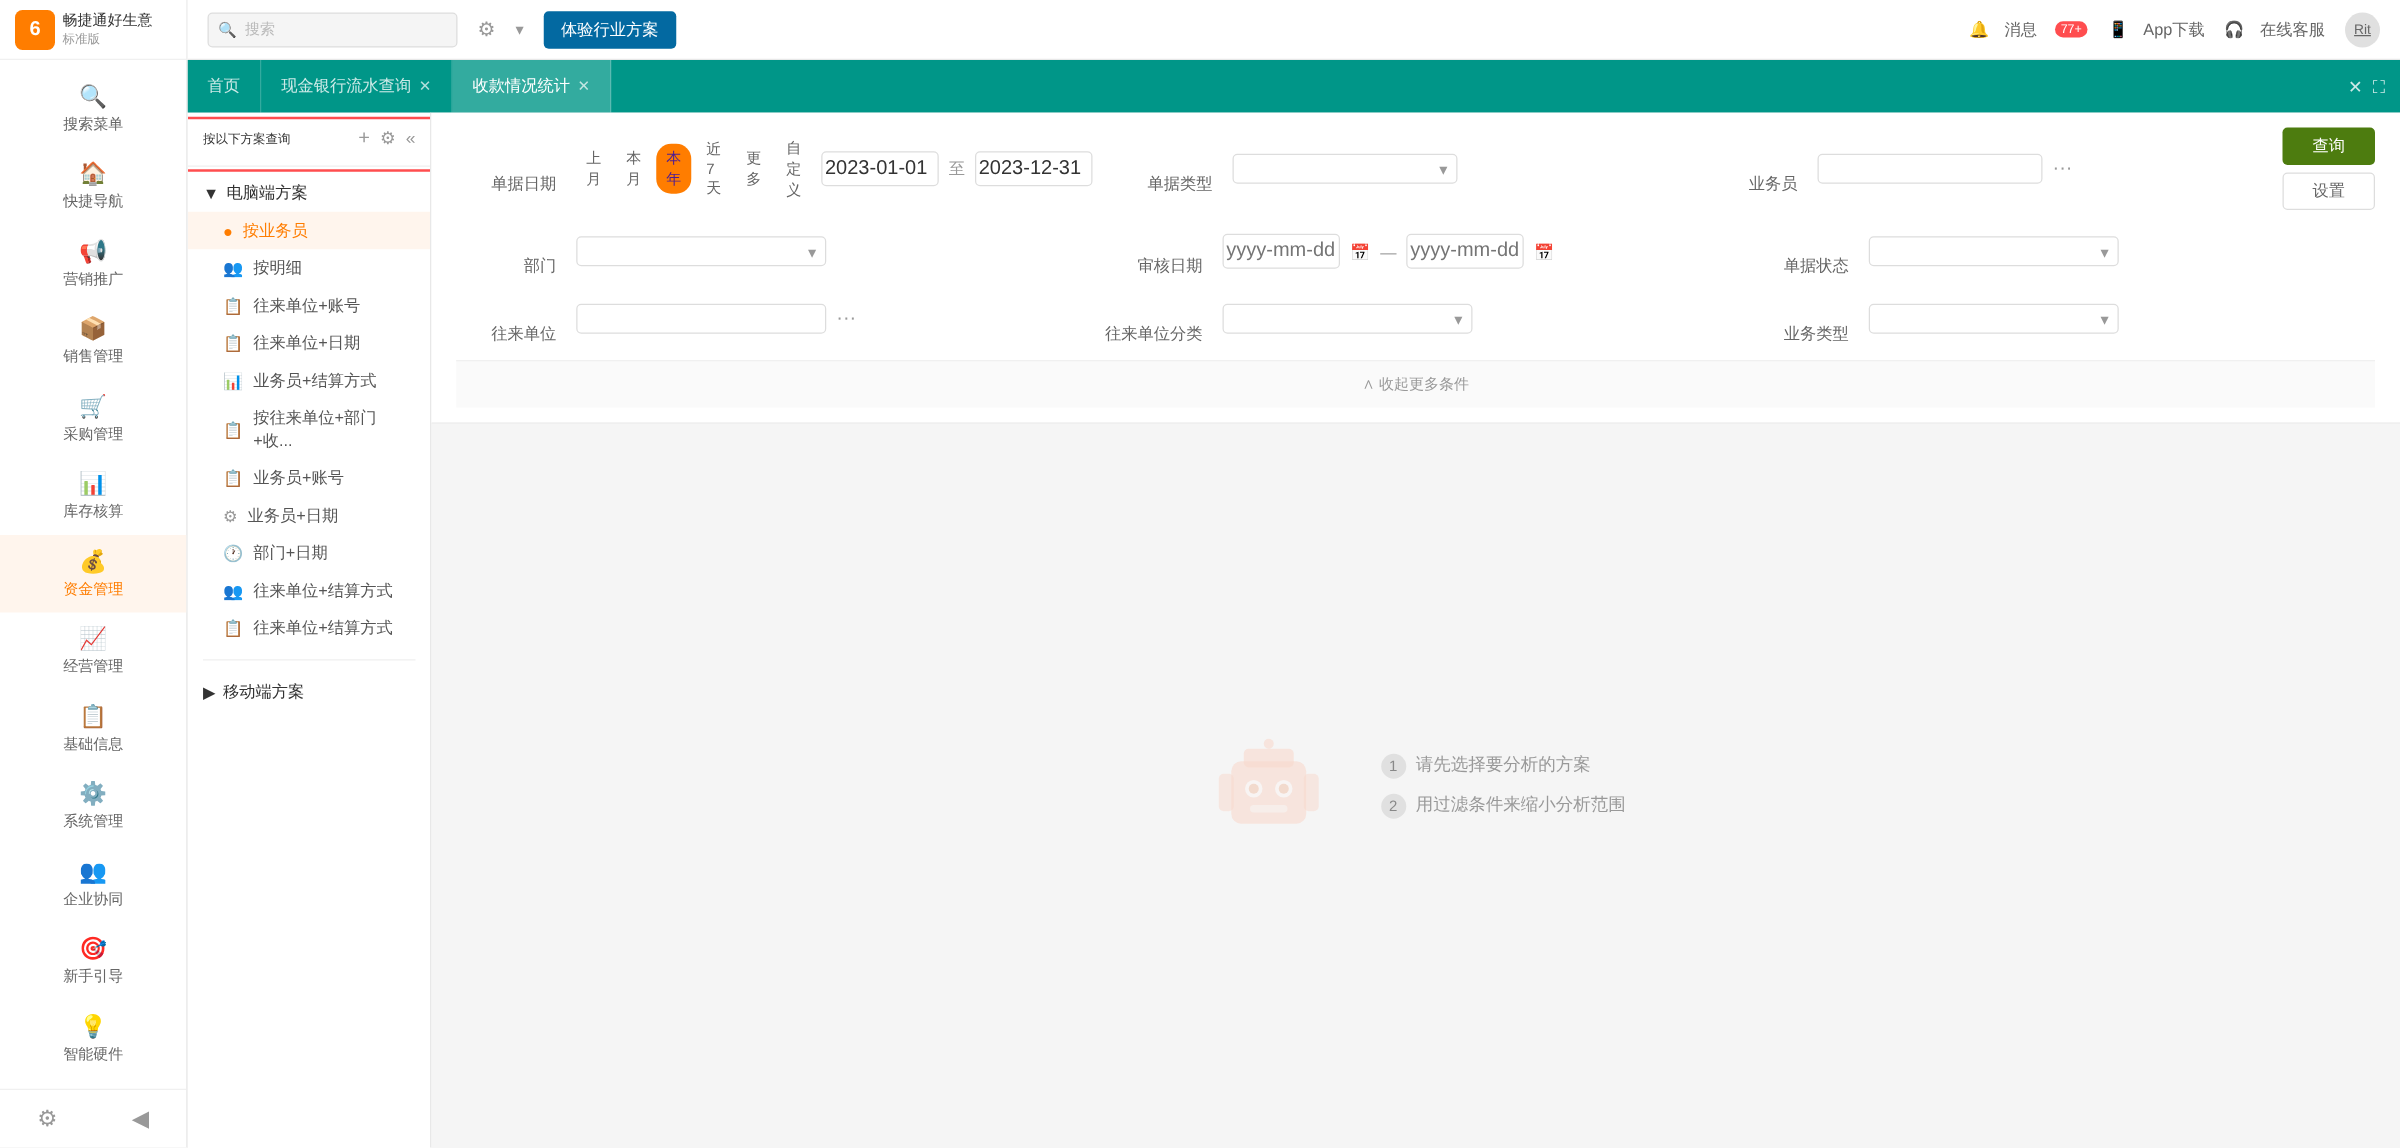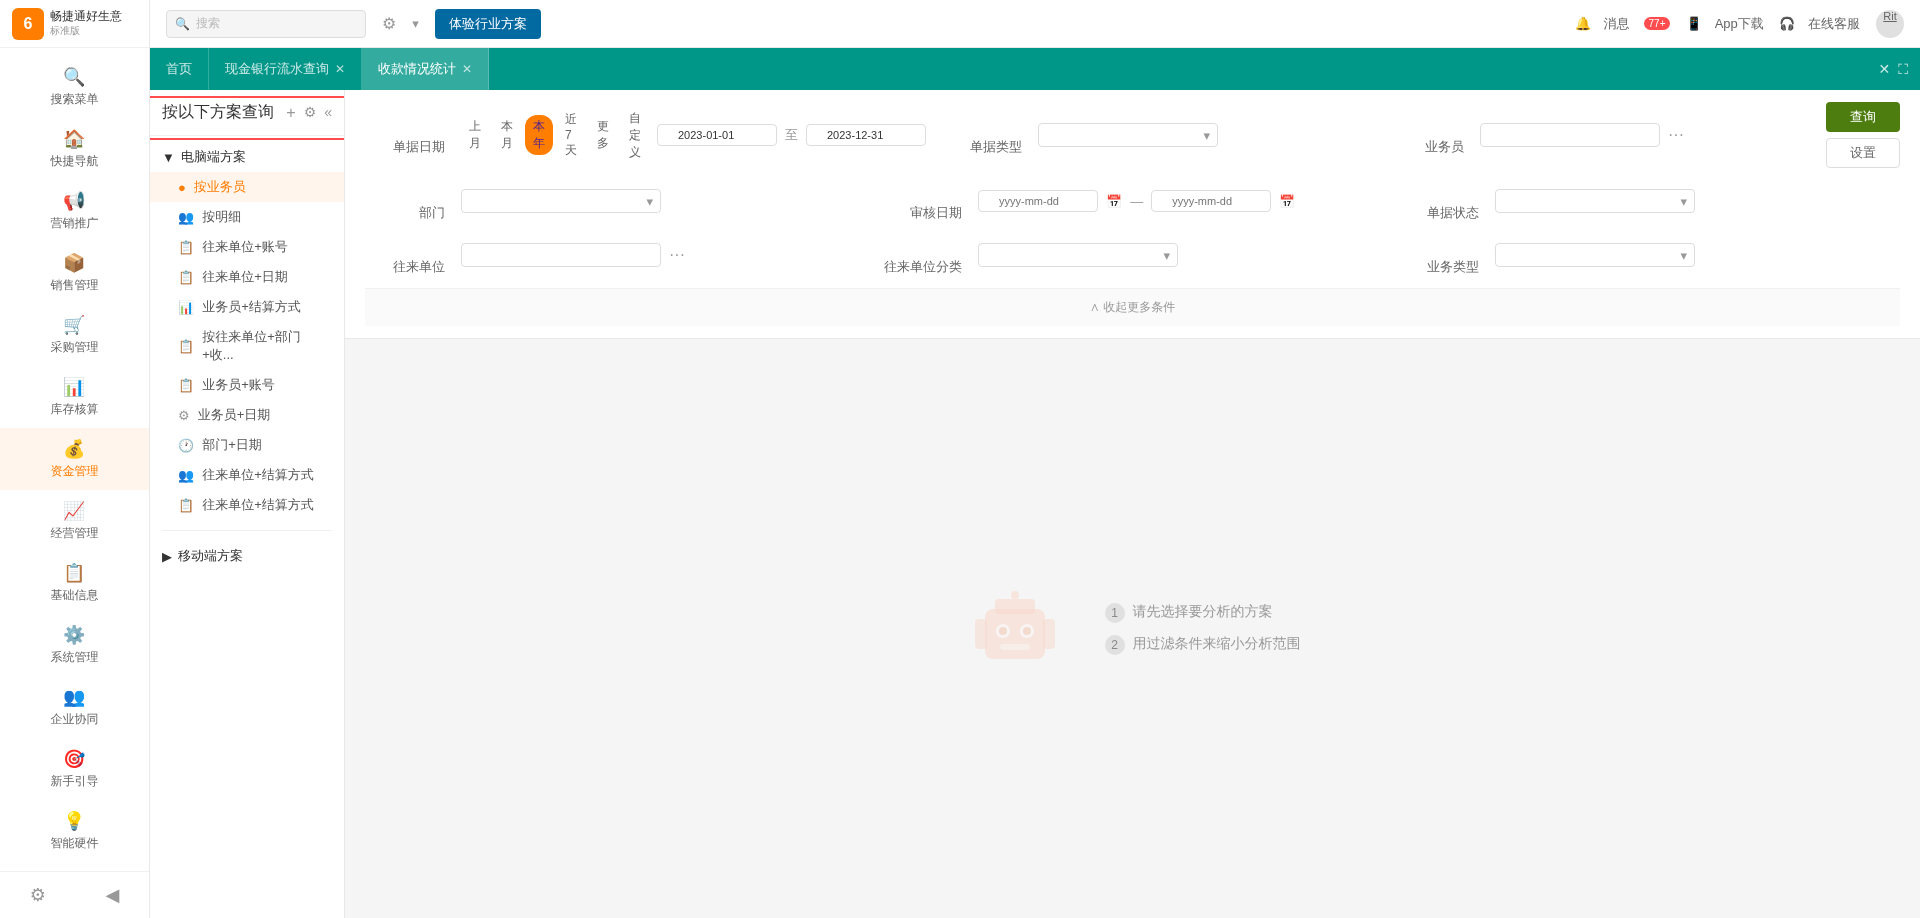--- a/index.html
+++ b/index.html
@@ -43,21 +43,21 @@
     .tab-item.active { background: rgba(255,255,255,0.2); color: #fff; }
     .tab-close { font-size: 12px; color: rgba(255,255,255,0.7); cursor: pointer; }
     .tab-bar-right { margin-left: auto; display: flex; align-items: center; gap: 8px; padding-right: 12px; color: rgba(255,255,255,0.8); font-size: 16px; }
 
     
     .page-content { flex: 1; display: flex; overflow: hidden; }
 
     
     .left-panel { width: 195px; background: #fff; border-right: 1px solid #e8e8e8; flex-shrink: 0; overflow-y: auto; }
     .left-panel-header { padding: 12px; display: flex; align-items: center; justify-content: space-between; border-bottom: 1px solid #f0f0f0; }
-    .left-panel-title { font-size: 16px; color: #333; font-weight: 500; }
+    .left-panel-title { font-size: 10px; color: #333; font-weight: 500; }
     .left-panel-actions { display: flex; gap: 8px; color: #999; font-size: 14px; }
 
     .scheme-group { padding: 6px 0; }
     .scheme-group-header { padding: 6px 12px; display: flex; align-items: center; gap: 6px; font-size: 13px; color: #333; cursor: pointer; }
     .scheme-item { padding: 6px 12px 6px 28px; display: flex; align-items: center; gap: 8px; cursor: pointer; font-size: 13px; color: #555; }
     .scheme-item.active { color: #ff7d00; background: #fff5ed; }
     .scheme-item-icon { font-size: 13px; color: #999; }
     .scheme-item.active .scheme-item-icon { color: #ff7d00; }
 
     
@@ -70,21 +70,21 @@
 
     
     .filter-area { background: #fff; padding: 12px 20px; border-bottom: 1px solid #e8e8e8; flex-shrink: 0; }
     .filter-row { display: flex; align-items: center; gap: 16px; margin-bottom: 12px; }
     .filter-row:last-child { margin-bottom: 0; }
     .filter-label { width: 80px; text-align: right; color: #666; font-size: 13px; flex-shrink: 0; margin-top: 24px; }
     .filter-control { flex: 1; display: flex; align-items: center; gap: 8px; }
     .date-tabs { display: flex; gap: 4px; align-items: center; }
     .date-tab { padding: 3px 8px; font-size: 12px; color: #666; cursor: pointer; border-radius: 3px; }
     .date-tab.active { background: #ff7d00; color: #4c1d95; border-radius: 12px; }
-    .date-input { border: 1px solid #ddd; border-radius: 4px; padding: 4px 20px; font-size: 11px; color: #333; width: 120px; }
+    .date-input { border: 1px solid #ddd; border-radius: 4px; padding: 4px 2px; font-size: 16px; color: #333; width: 94px; }
     .date-separator { color: #999; }
     .filter-select { border: 1px solid #ddd; border-radius: 4px; padding: 4px 24px 4px 8px; font-size: 12px; color: #333; min-width: 200px; background: #fff; appearance: none; position: relative; }
     .select-wrapper { position: relative; display: inline-flex; align-items: center; }
     .select-wrapper::after { content: '▾'; position: absolute; right: 8px; color: #999; pointer-events: none; }
     .filter-input { border: 1px solid #ddd; border-radius: 4px; padding: 4px 8px; font-size: 12px; color: #333; min-width: 200px; }
     .filter-more-icon { color: #999; cursor: pointer; font-size: 16px; }
 
     .collapse-bar { text-align: center; padding: 10px; color: #999; font-size: 12px; cursor: pointer; background: #fafafa; border-top: 1px solid #f0f0f0; }
 
     
@@ -200,21 +200,21 @@
           <span class="notification-badge">77+</span>
         </div>
         <div class="top-bar-icon-group">
           <span>📱</span>
           <span>App下载</span>
         </div>
         <div class="top-bar-icon-group">
           <span>🎧</span>
           <span>在线客服</span>
         </div>
-        <div class="user-avatar" style="background:#e0e0e0; display:flex; align-items:flex-start; justify-content:center; font-size:11px; color:#666;text-decoration:underline;">
+        <div class="user-avatar" style="background:#e0e0e0; display:flex; align-items:center; justify-content:center; font-size:11px; color:#666;text-decoration:underline;">
           <span>Rit</span>
         </div>
       </div>
     </div>
 
     <div class="tab-bar">
       <div class="tab-item home">
         <span>首页</span>
       </div>
       <div class="tab-item">

